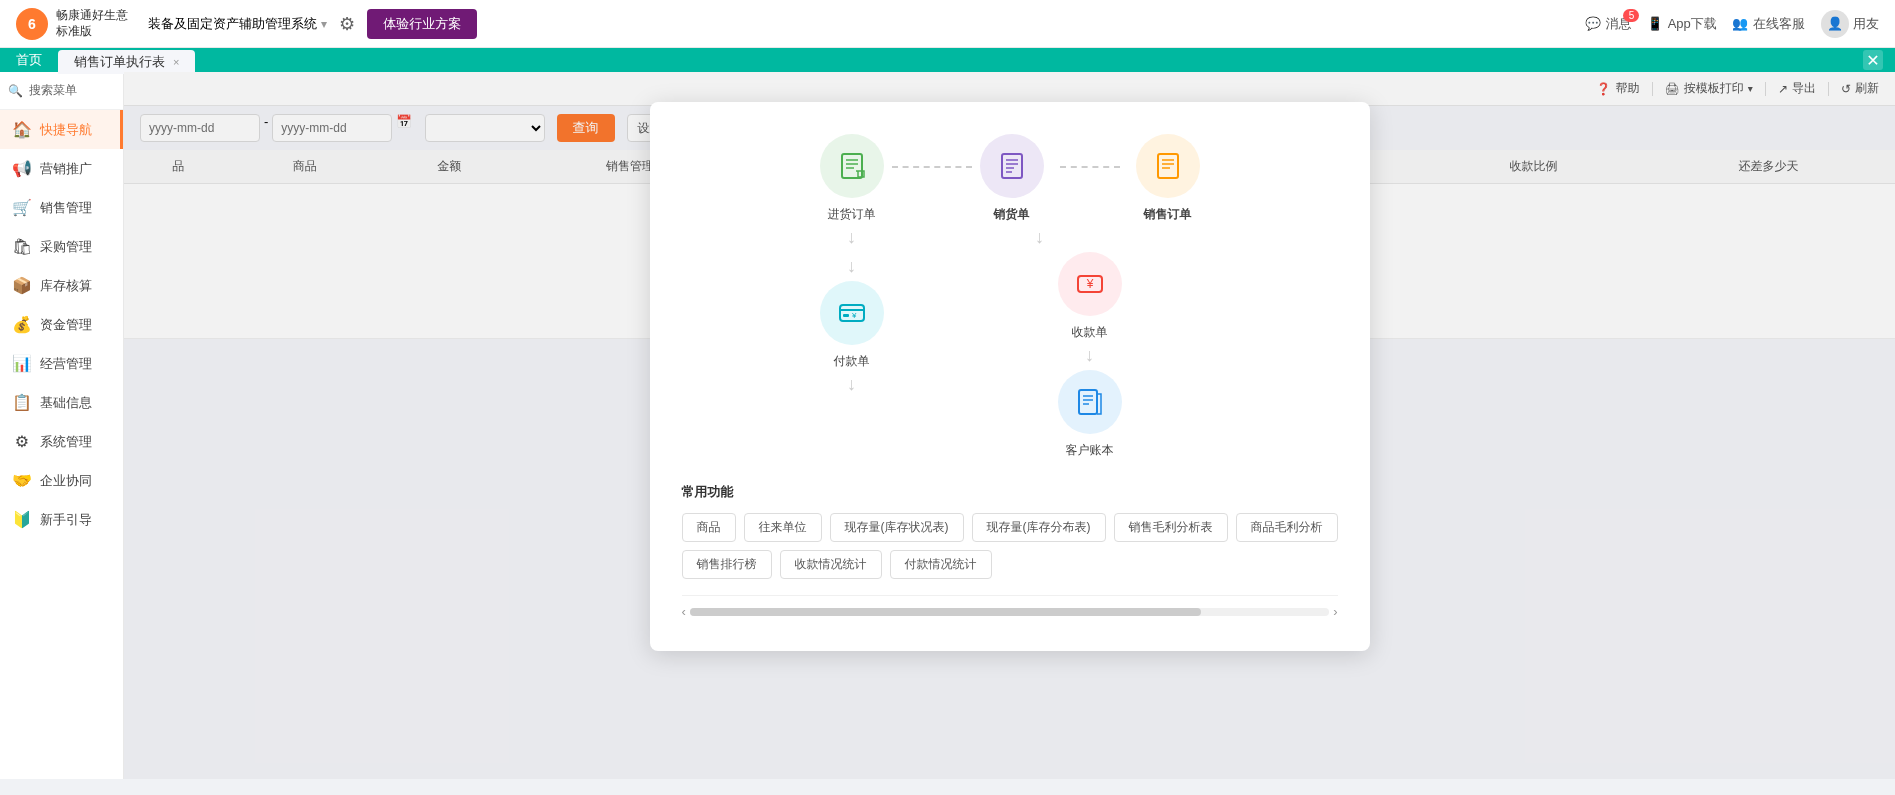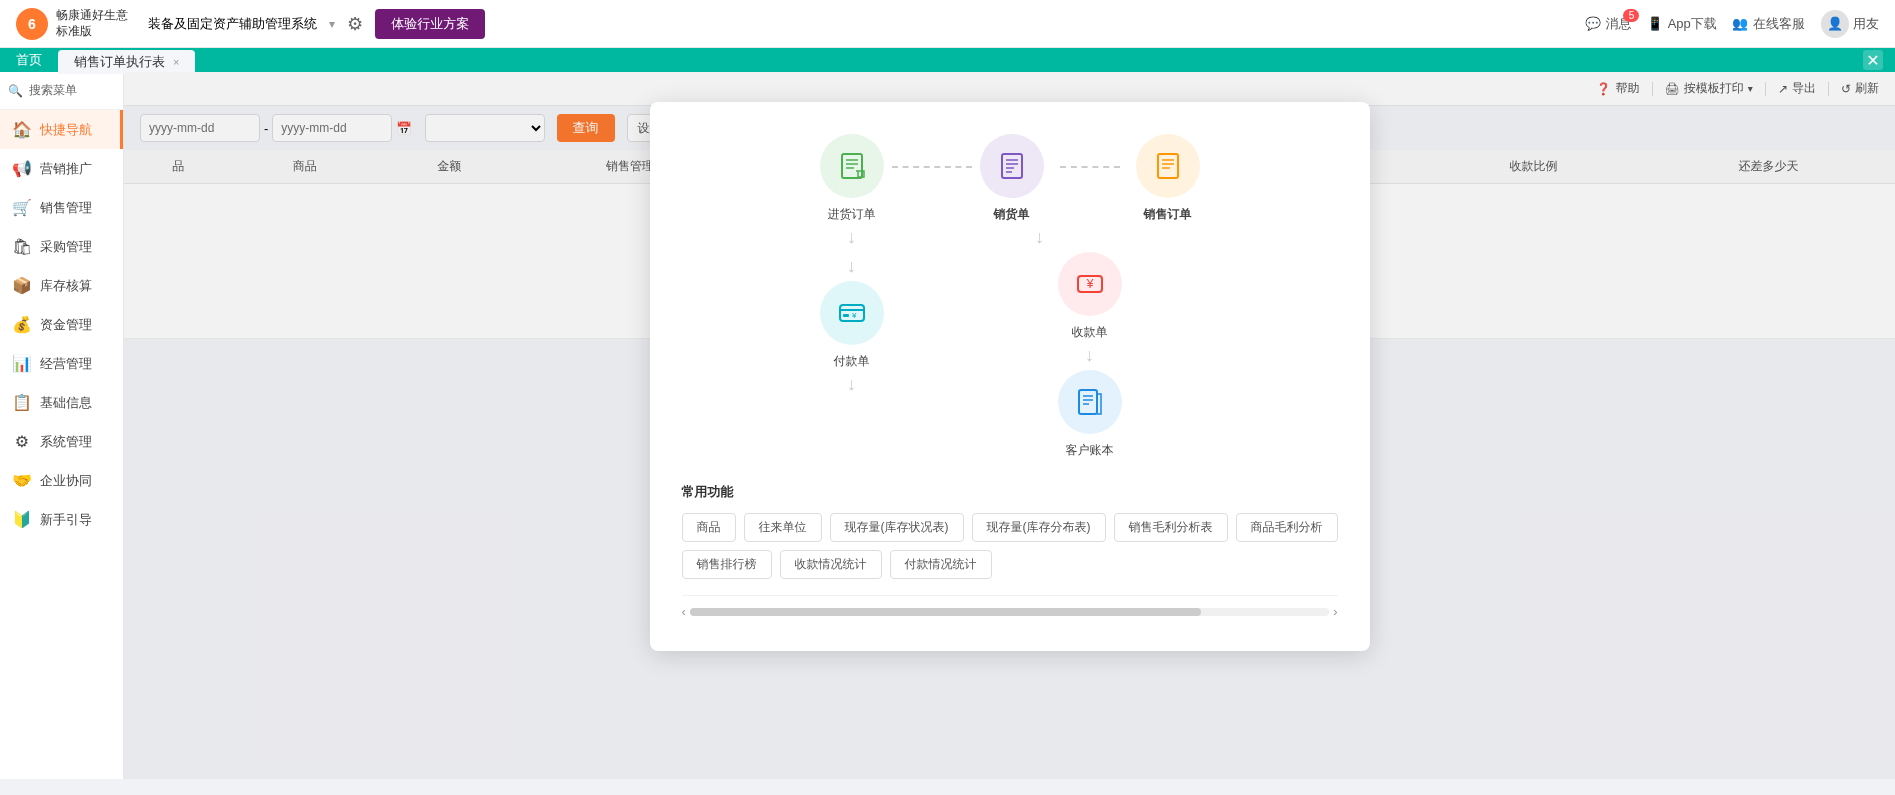--- a/index.html
+++ b/index.html
@@ -7,21 +7,21 @@
 
     
     .top-header {
       display: flex; align-items: center; height: 48px;
       background: #fff; border-bottom: 1px solid #e8e8e8;
       padding: 0 16px; gap: 12px;
     }
     .logo-area { display: flex; align-items: center; gap: 8px; width: 120px; }
     .logo-icon { width: 32px; height: 32px; background: #ff7a2f; border-radius: 50%; display: flex; align-items: center; justify-content: center; color: white; font-size: 14px; font-weight: bold; }
     .logo-text { font-size: 12px; color: #333; line-height: 1.3; }
-    .system-title-dropdown { display: flex; align-items: center; gap: 12px; cursor: pointer; }
+    .system-title-dropdown { display: flex; align-items: center; gap: 4px; cursor: pointer; }
     .try-btn { background: #701a75; color: white; border: none; padding: 6px 16px; border-radius: 4px; cursor: pointer; font-size: 13px; }
     .header-right { display: flex; align-items: center; gap: 16px; margin-left: auto; }
     .header-action { display: flex; align-items: center; gap: 4px; color: #555; cursor: pointer; font-size: 13px; position: relative; }
     .badge { background: #ff4d4f; color: white; border-radius: 10px; font-size: 10px; padding: 1px 5px; position: absolute; top: -6px; right: -8px; min-width: 16px; text-align: center; }
     .user-avatar { width: 28px; height: 28px; border-radius: 50%; background: #e0e0e0; display: flex; align-items: center; justify-content: center; color: #888; }
 
     
     .nav-tabs { display: flex; align-items: center; height: 24px; background: #00b8a0; padding: 0; position: relative; }
     .nav-tab { display: flex; align-items: center; padding: 0 16px; height: 100%; color: white; font-size: 13px; cursor: pointer; position: relative; }
     .nav-tab.active { background: #f5f6fa; color: #333; border-radius: 4px 4px 0 0; margin-top: 4px; }
@@ -43,21 +43,21 @@
 
     
     .content-toolbar { display: flex; align-items: center; padding: 8px 16px; background: #fff; border-bottom: 1px solid #e8e8e8; gap: 12px; }
     .toolbar-action { display: flex; align-items: center; gap: 4px; color: #555; cursor: pointer; font-size: 12px; }
     .toolbar-sep { width: 1px; height: 14px; background: #ddd; }
 
     
     .filter-row { display: flex; align-items: center; padding: 8px 16px; background: #f5f6fa; gap: 12px; flex-wrap: wrap; }
     .filter-input { border: 1px solid #ddd; border-radius: 4px; padding: 4px 8px; font-size: 12px; background: white; height: 28px; }
     .filter-select { border: 1px solid #ddd; border-radius: 4px; padding: 12px 8px; font-size: 12px; background: white; height: 28px; min-width: 120px; }
-    .filter-date { display: flex; align-items: center; gap: 4px; }
+    .filter-date { display: flex; align-items: flex-start; gap: 4px; }
     .query-btn { background: #ff7a2f; color: white; border: none; padding: 4px 16px; border-radius: 4px; cursor: pointer; font-size: 13px; height: 28px; }
     .set-btn { background: #fff; color: #555; border: 1px solid #ddd; padding: 4px 10px; border-radius: 4px; cursor: pointer; font-size: 12px; height: 28px; }
     .more-conditions { color: #00b8a0; font-size: 12px; cursor: pointer; }
 
     
     .table-wrap { overflow: auto; height: calc(100% - 130px); }
     .data-table { width: 100%; border-collapse: collapse; background: white; }
     .data-table th { background: #fafafa; border-bottom: 1px solid #e8e8e8; padding: 8px 12px; font-size: 12px; color: #555; font-weight: normal; text-align: center; white-space: nowrap; }
     .data-table td { border-bottom: 1px solid #f0f0f0; padding: 8px 12px; font-size: 12px; color: #333; text-align: center; }
     .empty-tip { text-align: center; padding: 60px; color: #999; font-size: 13px; }

